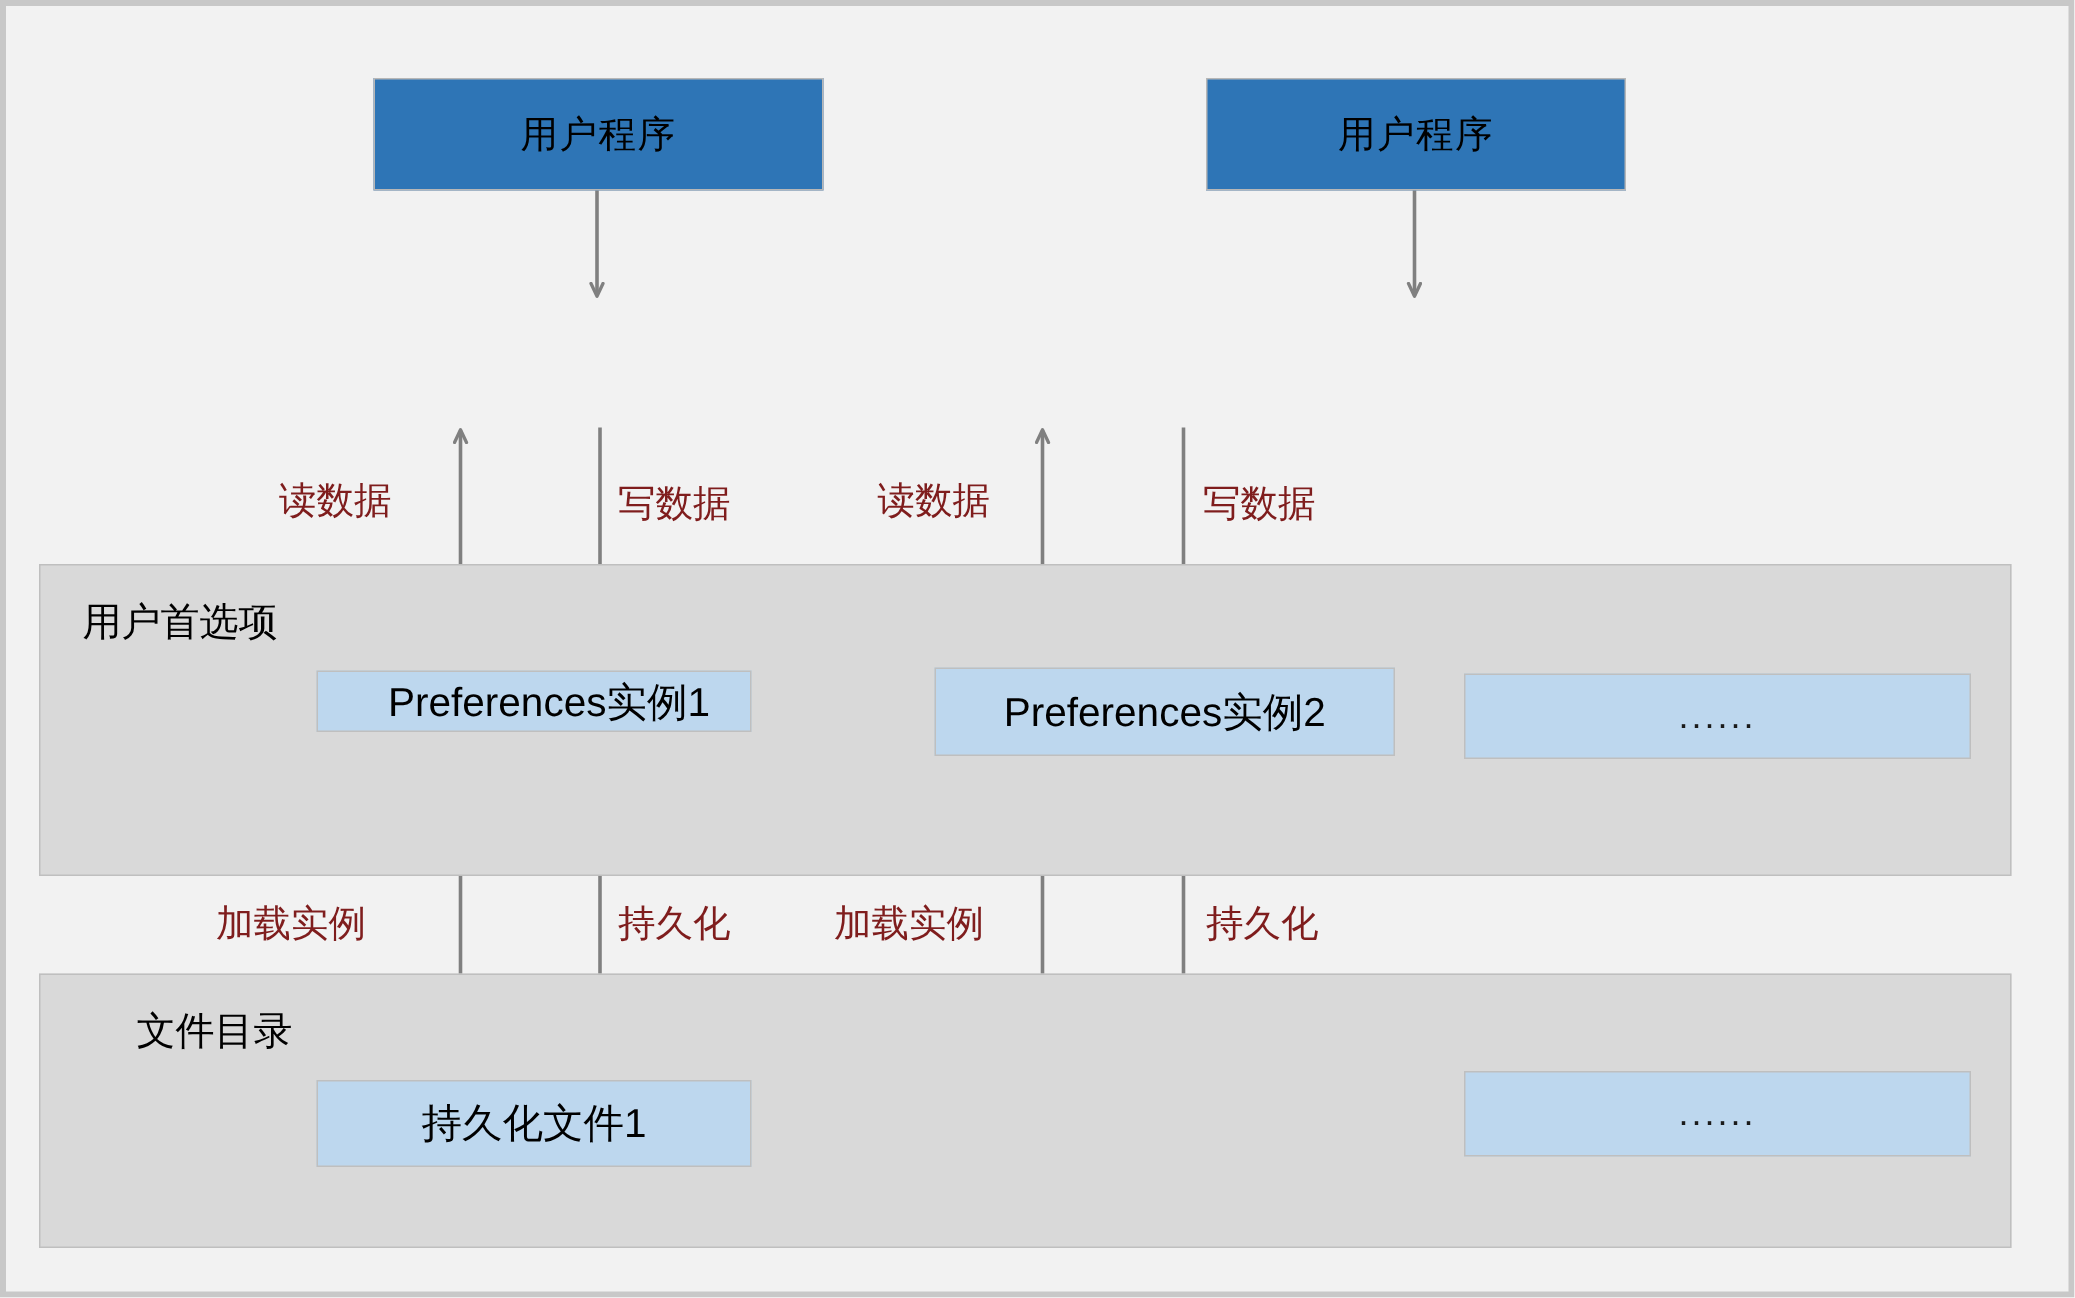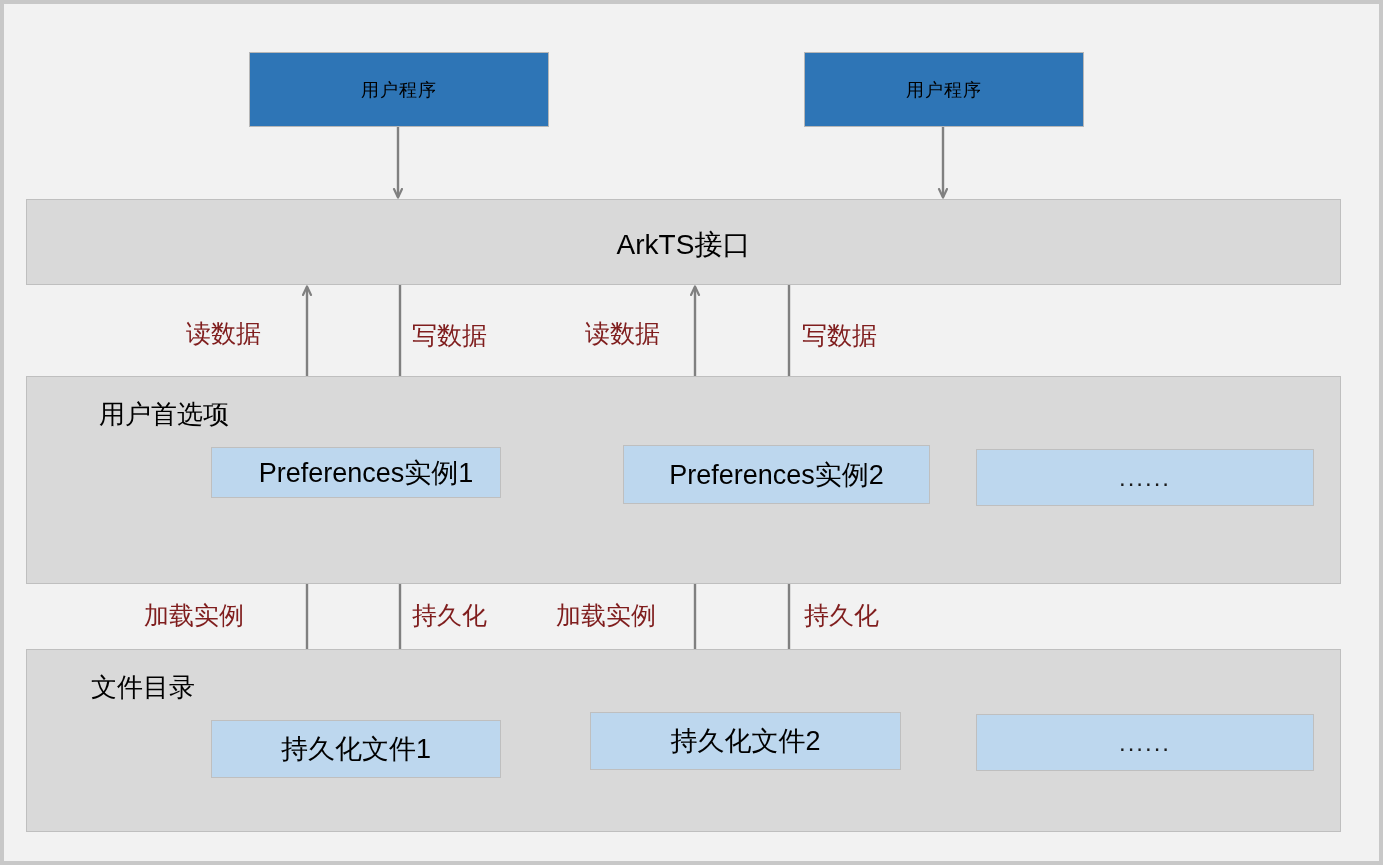--- a/index.html
+++ b/index.html
@@ -31,21 +31,21 @@
     box-sizing: border-box;
     display: flex;
     align-items: center;
     justify-content: center;
     text-align: center;
     color: #000000;
   }
   .blue-box {
     background: #2e75b6;
     border: 1px solid #b7b7b7;
-    font-size: 18px;
+    font-size: 25px;
     letter-spacing: 1px;
   }
   .band {
     background: #d9d9d9;
     border: 1px solid #bfbfbf;
     box-sizing: border-box;
     position: absolute;
   }
   .band-title {
     position: absolute;
@@ -113,34 +113,31 @@
   </svg>
 
   <div class="node blue-box" style="left:245px; top:48px; width:300px; height:75px;">
     <span>用户程序</span>
   </div>
 
   <div class="node blue-box" style="left:800px; top:48px; width:280px; height:75px;">
     <span>用户程序</span>
   </div>
 
-  <div class="band" style="left:22px; top:195px; width:1315px; height:86px;">
-    <div class="band-center-label" style="top:26px;">ArkTS接口</div>
-  </div>
 
   <div class="edge-label" style="left:182px; top:313px;">读数据</div>
   <div class="edge-label" style="left:408px; top:315px;">写数据</div>
   <div class="edge-label" style="left:581px; top:313px;">读数据</div>
   <div class="edge-label" style="left:798px; top:315px;">写数据</div>
 
   <div class="band" style="left:22px; top:372px; width:1315px; height:208px;">
-    <div class="band-title" style="left:28px; top:20px;margin-left:44px;">用户首选项</div>
+    <div class="band-title" style="left:28px; top:20px;">用户首选项</div>
   </div>
 
-  <div class="node light-box" style="left:207px; top:443px; width:290px; height:51px;padding-left:20px;">
+  <div class="node light-box" style="left:207px; top:443px; width:290px; height:41px;padding-left:20px;">
     <span>Preferences实例1</span>
   </div>
 
   <div class="node light-box" style="left:590px; top:441px; width:307px; height:59px;margin-left:29px;">
     <span>Preferences实例2</span>
   </div>
 
   <div class="node dots-box" style="left:972px; top:445px; width:338px; height:57px;">
     <span>......</span>
   </div>
@@ -151,21 +148,18 @@
   <div class="edge-label" style="left:800px; top:595px;">持久化</div>
 
   <div class="band" style="left:22px; top:645px; width:1315px; height:183px;">
     <div class="band-title" style="left:28px; top:20px;margin-left:36px;">文件目录</div>
   </div>
 
   <div class="node light-box" style="left:207px; top:716px; width:290px; height:58px;">
     <span>持久化文件1</span>
   </div>
 
-  <div class="node light-box" style="left:586px; top:708px; width:311px; height:58px;">
-    <span>持久化文件2</span>
-  </div>
 
   <div class="node dots-box" style="left:972px; top:710px; width:338px; height:57px;">
     <span>......</span>
   </div>
 
 </div>
 
 </body></html>

